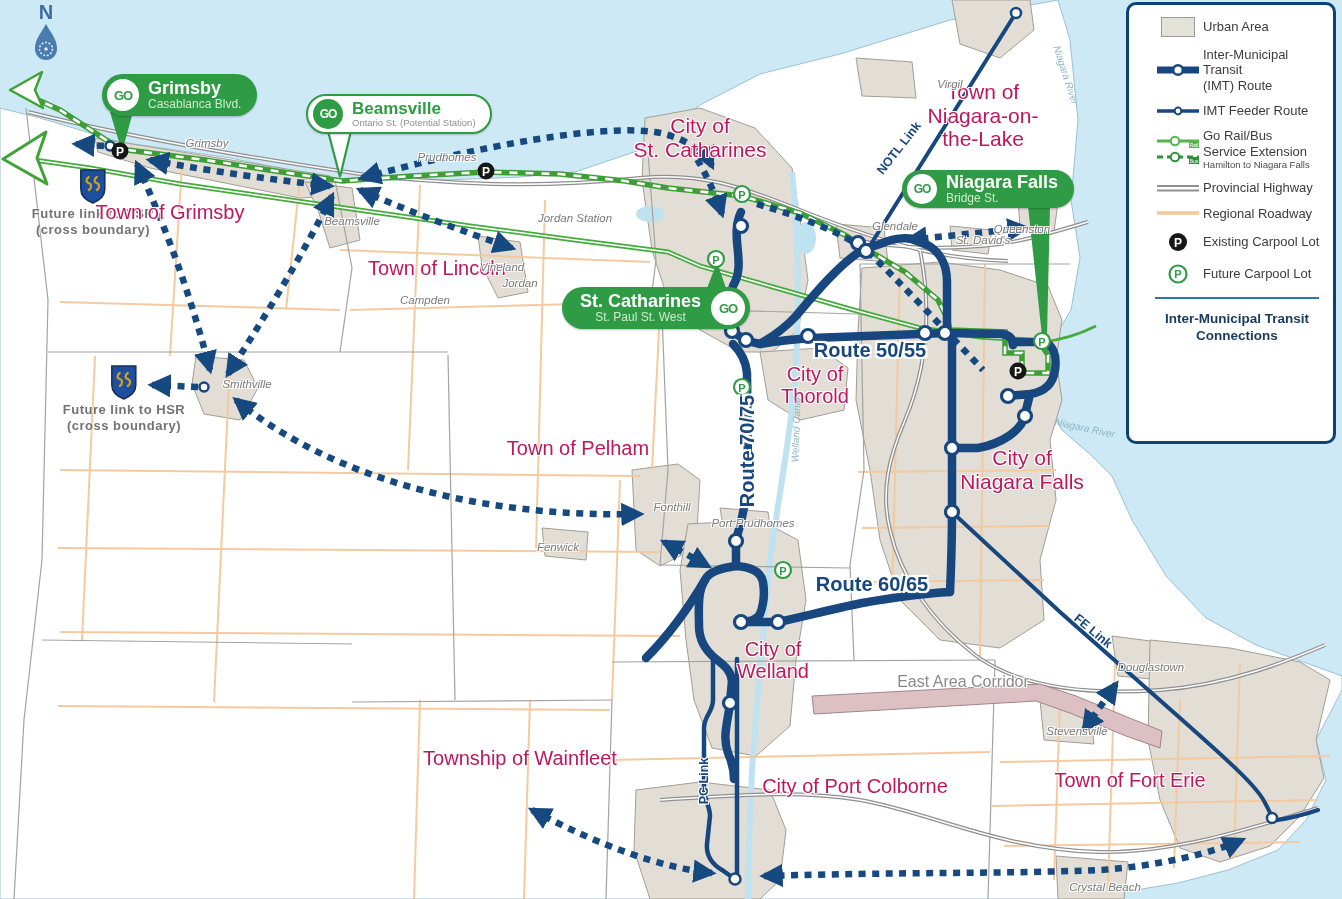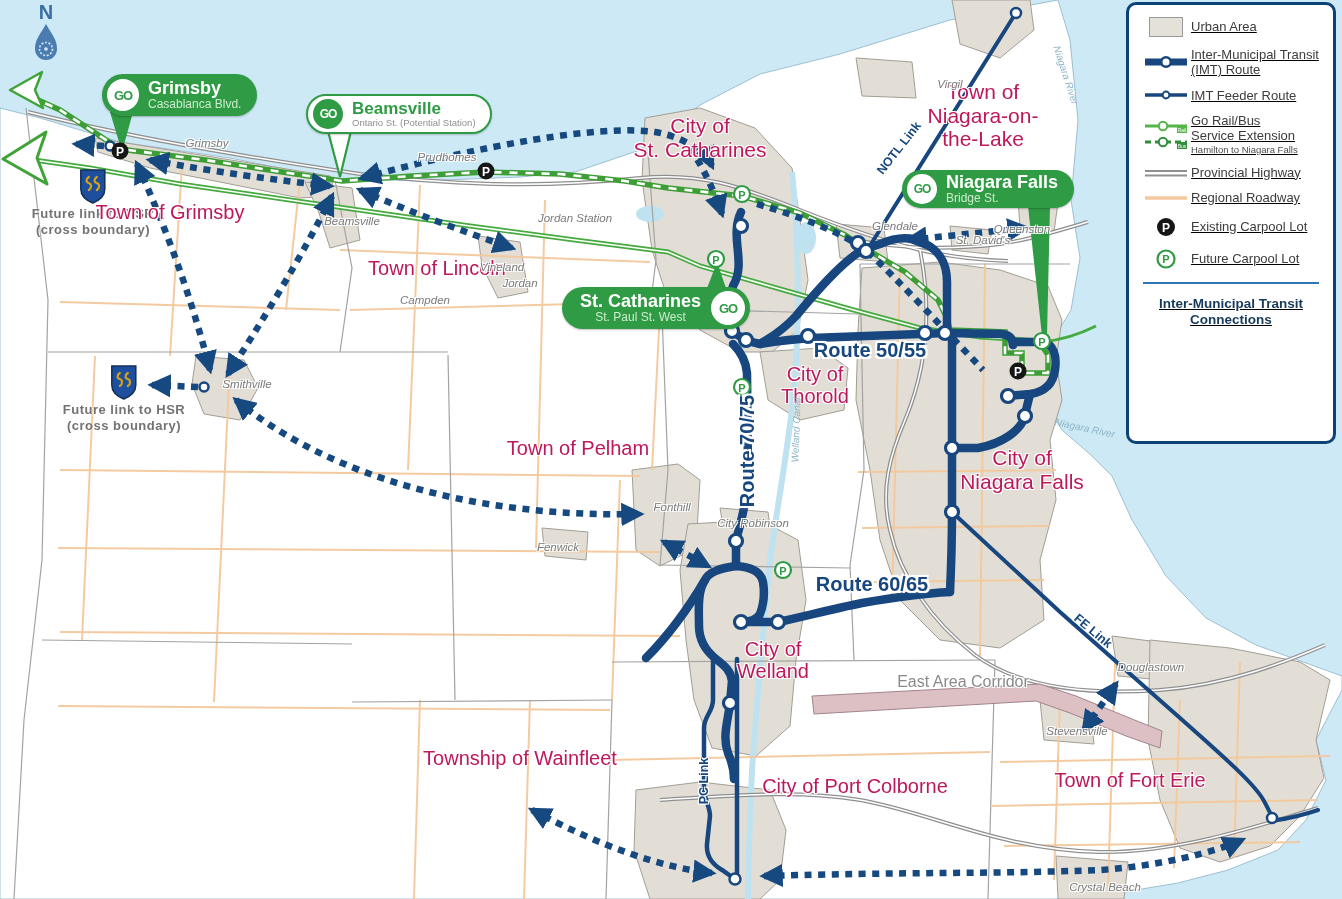--- a/index.html
+++ b/index.html
@@ -37,21 +37,21 @@
   .bsub{font-size:12px;}
   .badge.green .bsub{color:#cdeccd;}
   .badge.white .bsub{color:#8f8f8f;}
   
   .compass{position:absolute;left:26px;top:2px;width:40px;text-align:center;z-index:4;}
   .compass .n{font-size:20px;font-weight:bold;color:#3a6ea5;line-height:1;}
   
   .legend{position:absolute;left:1126px;top:2px;width:210px;height:442px;background:#fff;
           border:3px solid #0c4374;border-radius:10px;overflow:hidden;z-index:6;box-sizing:border-box;}
   .lg-head{background:#0c4374;color:#fff;font-weight:bold;font-size:19px;padding:7px 0 7px 18px;}
-  .lg-body{padding:12px 4px 0 4px;text-decoration:underline;}
+  .lg-body{padding:12px 4px 0 16px;}
   .lg-row{display:flex;align-items:center;margin:0 0 10px 0;padding:0 6px 0 8px;}
   .lg-ic{width:50px;flex:0 0 50px;display:flex;justify-content:center;align-items:center;}
   .lg-tx{font-size:13px;color:#3c3c3c;line-height:1.18;}
   .lg-tx span{display:block;}
   .lg-note{font-size:9.5px;color:#4a4a4a;}
   .lg-sw{width:32px;height:18px;background:#e4e1d9;border:1.5px solid #999;}
   .lg-div{border-top:2px solid #2e75b6;margin:12px 10px;}
   .lg-sec{font-size:13.5px;font-weight:bold;color:#173a5c;text-align:center;line-height:1.25;margin:0 0 12px 0;}
   .lg-sec span{display:block;}
 </style>
@@ -367,21 +367,21 @@
 <div class="lbl place" style="left:207px;top:143px;">Grimsby</div>
 <div class="lbl place" style="left:352px;top:221px;">Beamsville</div>
 <div class="lbl place" style="left:447px;top:157px;">Prudhomes</div>
 <div class="lbl place" style="left:575px;top:218px;">Jordan Station</div>
 <div class="lbl place" style="left:502px;top:267px;">Vineland</div>
 <div class="lbl place" style="left:520px;top:283px;">Jordan</div>
 <div class="lbl place" style="left:425px;top:300px;">Campden</div>
 <div class="lbl place" style="left:247px;top:384px;">Smithville</div>
 <div class="lbl place" style="left:558px;top:547px;">Fenwick</div>
 <div class="lbl place" style="left:672px;top:507px;">Fonthill</div>
-<div class="lbl place" style="left:753px;top:523px;">City Robinson</div>
+<div class="lbl place" style="left:753px;top:523px;">Port Prudhomes</div>
 <div class="lbl place" style="left:950px;top:84px;">Virgil</div>
 <div class="lbl place" style="left:895px;top:226px;">Glendale</div>
 <div class="lbl place" style="left:1022px;top:208px;margin-top:21px;">Queenston</div>
 <div class="lbl place" style="left:983px;top:240px;">St. David's</div>
 <div class="lbl place" style="left:1151px;top:667px;">Douglastown</div>
 <div class="lbl place" style="left:1077px;top:731px;">Stevensville</div>
 <div class="lbl place" style="left:1105px;top:887px;">Crystal Beach</div>
 <div class="lbl place water-lbl" style="left:1066px;top:75px;transform:translate(-50%,-50%) rotate(72deg);">Niagara River</div>
 <div class="lbl place water-lbl" style="left:1085px;top:428px;transform:translate(-50%,-50%) rotate(12deg);">Niagara River</div>
 <div class="lbl place water-lbl" style="left:796px;top:430px;transform:translate(-50%,-50%) rotate(-88deg);">Welland Canal</div>

